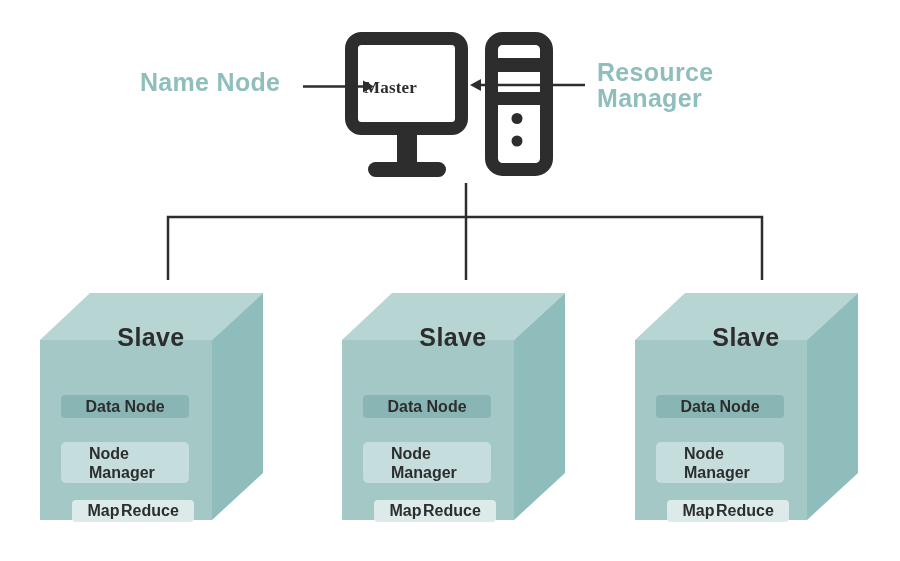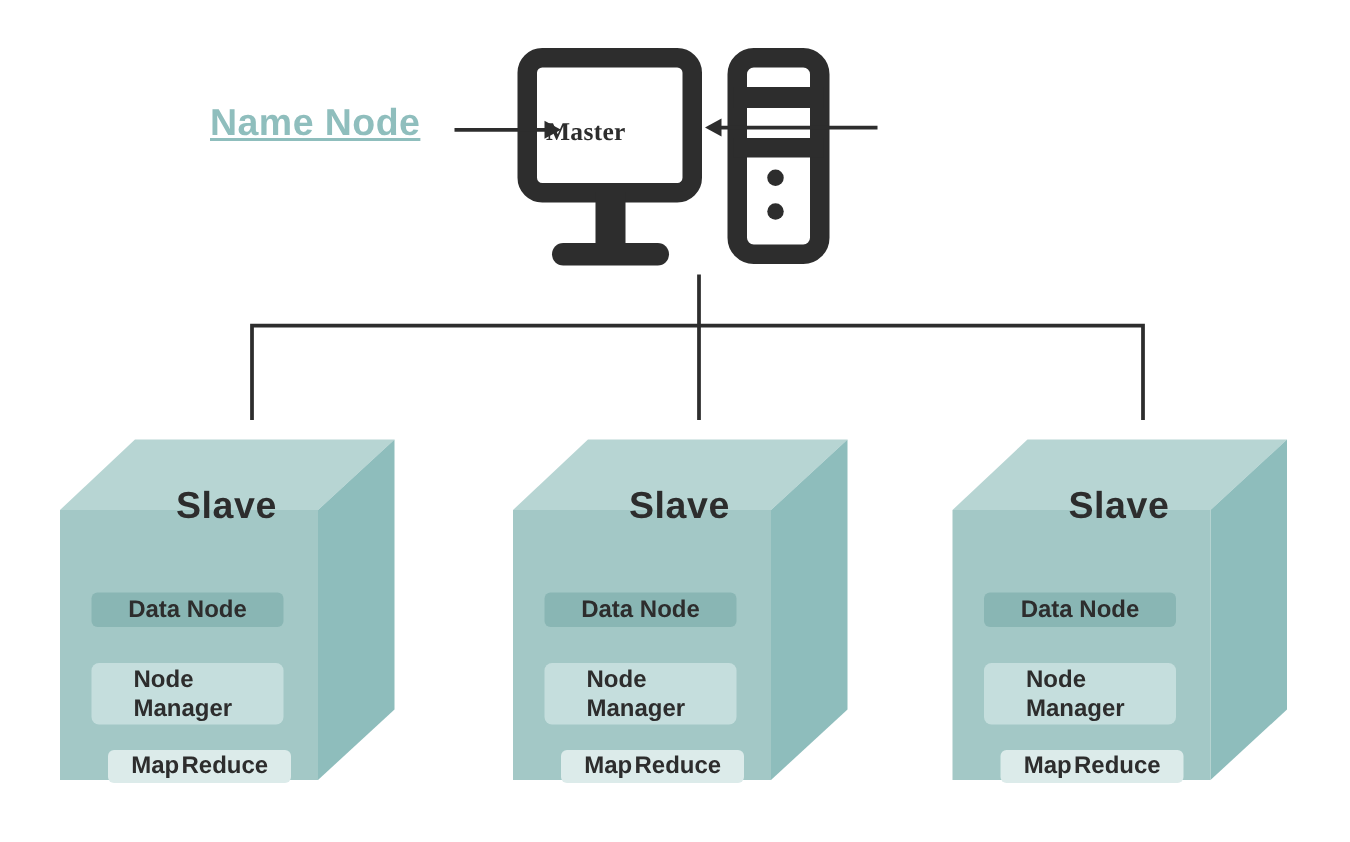--- a/index.html
+++ b/index.html
@@ -33,21 +33,20 @@
     position: absolute;
     font-weight: bold;
     color: var(--icon-dark, #2d2d2d);
     white-space: pre-line;
   }
   .teal-label {
     color: var(--accent-teal, #8fbebd);
     font-size: 25px;
     line-height: 26px;
     letter-spacing: 0.3px;
-    text-decoration: underline;
   }
   .name-node-label {
     left: 140px;
     top: 69px;
     width: 165px;
   }
   .resource-manager-label {
     left: 597px;
     top: 59px;
     width: 132px;
@@ -179,20 +178,21 @@
       <polygon class="ink" points="374,86.5 363,80.5 363,92.5"></polygon>
     </g>
     <g>
       <line class="wire" x1="585" y1="85" x2="479" y2="85"></line>
       <polygon class="ink" points="470,85 481,79 481,91"></polygon>
     </g>
   </svg>
 
   <div class="label teal-label name-node-label">Name Node</div>
   <div class="label master-label">Master</div>
+  <div class="label teal-label resource-manager-label">Resource Manager</div>
 
   <div class="cube cube-1">
     <div class="slave-title">Slave</div>
     <div class="badge badge-data-node">Data Node</div>
     <div class="badge badge-node-manager">Node Manager</div>
     <div class="badge badge-map">Map</div>
     <div class="badge badge-reduce">Reduce</div>
   </div>
 
   <div class="cube cube-2">

